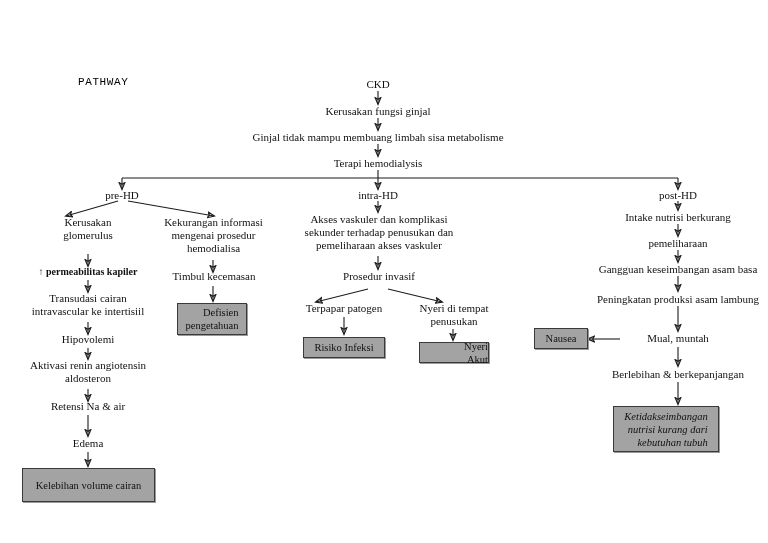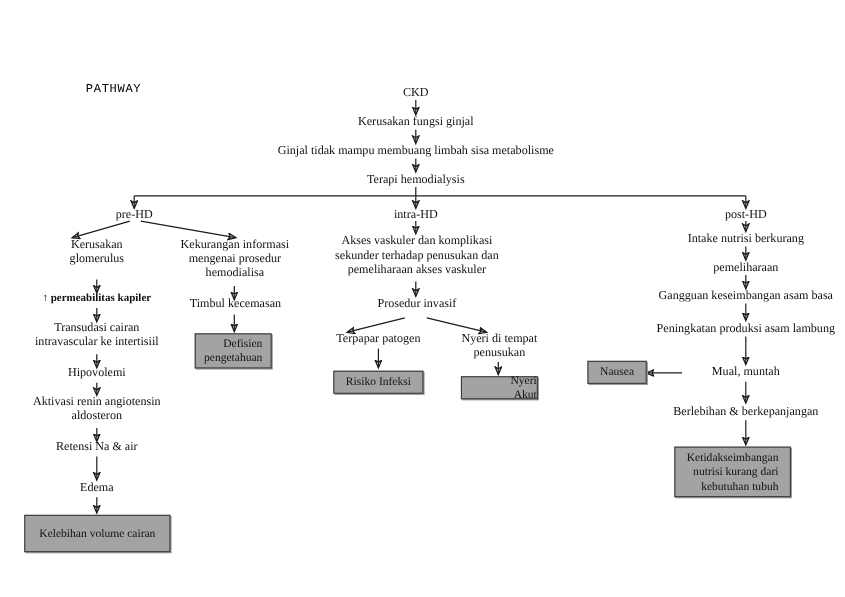--- a/index.html
+++ b/index.html
@@ -165,17 +165,17 @@
 
   <div class="node" style="left:611px; top:211px; width:134px;">Intake nutrisi berkurang</div>
   <div class="node" style="left:635px; top:237px; width:86px;">pemeliharaan</div>
   <div class="node" style="left:578px; top:263px; width:200px;">Gangguan keseimbangan asam basa</div>
   <div class="node" style="left:578px; top:293px; width:200px;">Peningkatan produksi asam lambung</div>
   <div class="node" style="left:628px; top:332px; width:100px;">Mual, muntah</div>
   <div class="node" style="left:595px; top:368px; width:166px;">Berlebihan &amp; berkepanjangan</div>
 
   <div class="boxed" style="left:534px; top:328px; width:54px; height:21px;">Nausea</div>
 
-  <div class="boxed" style="left:613px; top:406px; width:106px; height:46px;">Ketidakseimbangan
+  <div class="boxed" style="left:613px; top:406px; width:106px; height:46px;font-style:italic;">Ketidakseimbangan
 nutrisi kurang dari
 kebutuhan tubuh</div>
 
 </div>
 
 </body></html>

